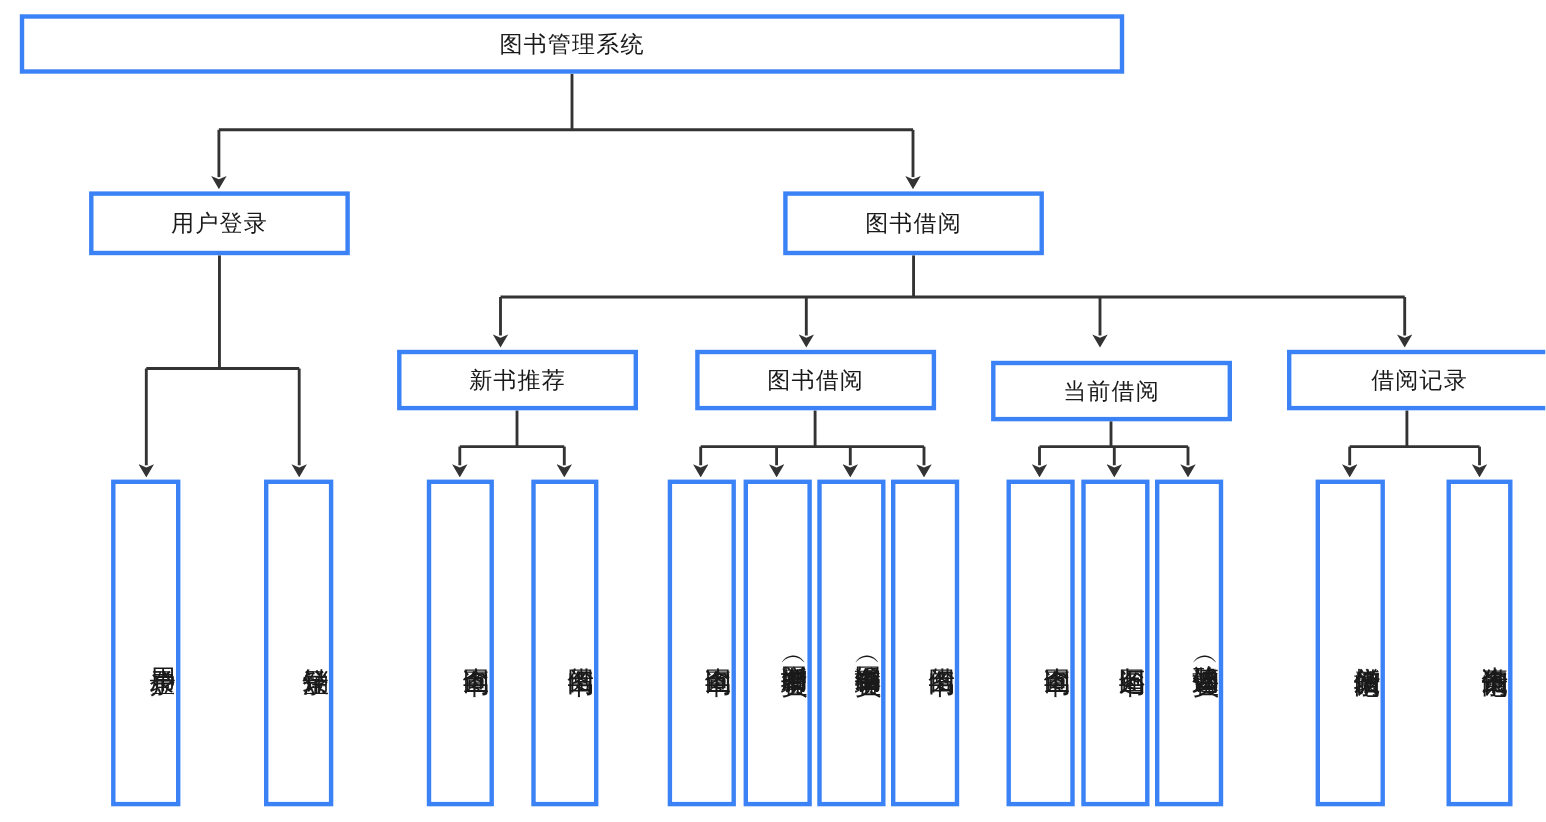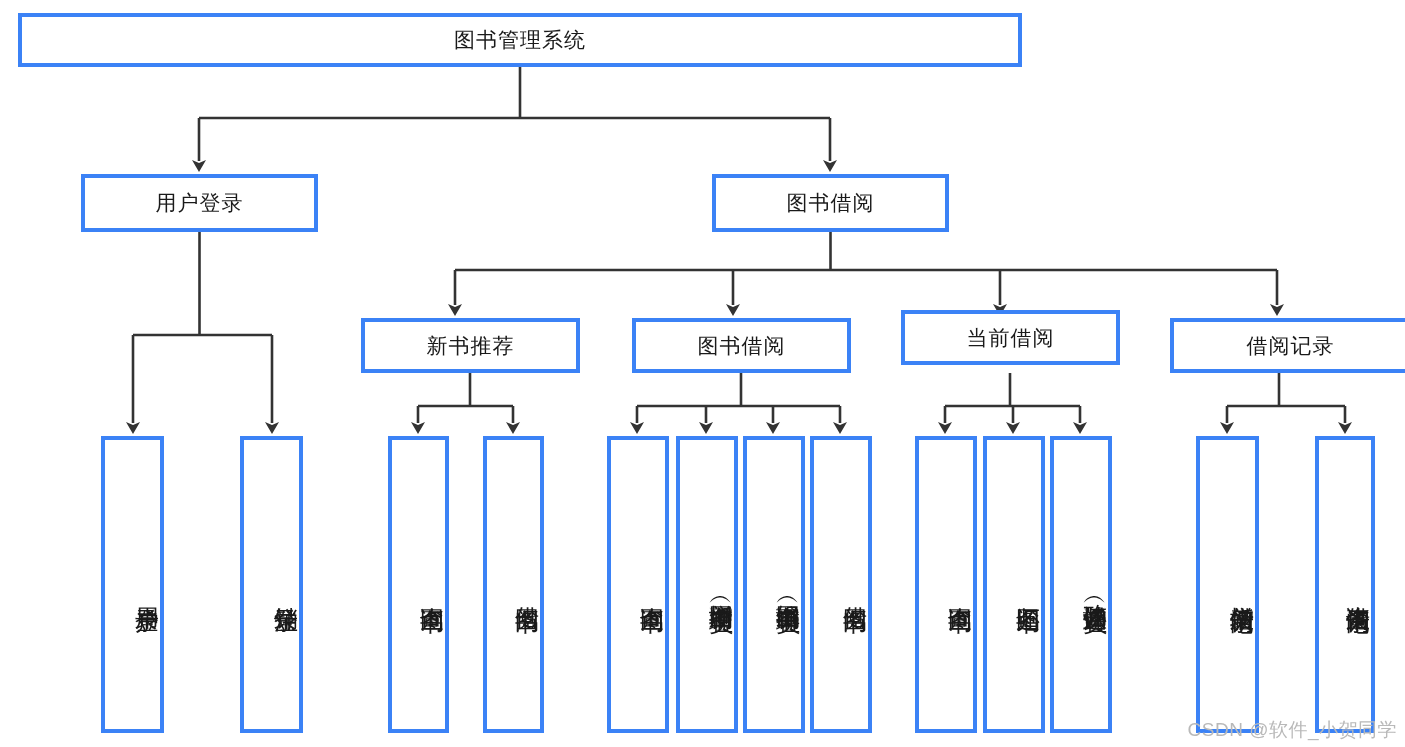--- a/index.html
+++ b/index.html
@@ -119,21 +119,21 @@
       </div>
       <div class="node horiz" style="left: 712px; top: 174px; width: 237px; height: 58px;">
         <span class="htext">图书借阅</span>
       </div>
       <div class="node horiz" style="left: 361px; top: 318px; width: 219px; height: 55px;">
         <span class="htext">新书推荐</span>
       </div>
       <div class="node horiz" style="left: 632px; top: 318px; width: 219px; height: 55px; text-align: center;">
         <span class="htext">图书借阅</span>
       </div>
-      <div class="node horiz" style="left: 901px; top: 310px; width: 219px; height: 55px;">
+      <div class="node horiz" style="left: 901px; top: 328px; width: 219px; height: 55px;">
         <span class="htext">当前借阅</span>
       </div>
       <div class="node horiz" style="left: 1170px; top: 318px; width: 241px; height: 55px;">
         <span class="htext">借阅记录</span>
       </div>
       <div class="node vert" style="left: 101px; top: 436px; width: 63px; height: 297px;">
         <span class="vtext">用户登录</span>
       </div>
       <div class="node vert" style="left: 240px; top: 436px; width: 63px; height: 297px;">
         <span class="vtext">注销登录</span>
@@ -166,14 +166,13 @@
         <span class="vtext">确认归还（管理员）</span>
       </div>
       <div class="node vert" style="left: 1196px; top: 436px; width: 63px; height: 297px;">
         <span class="vtext">新增借阅记录</span>
       </div>
       <div class="node vert" style="left: 1315px; top: 436px; width: 60px; height: 297px;">
         <span class="vtext">查询借阅记录</span>
       </div>
     </div>
 
-  <div id="watermark">CSDN @软件_小贺同学</div>
 </div>
 
 </body></html>

